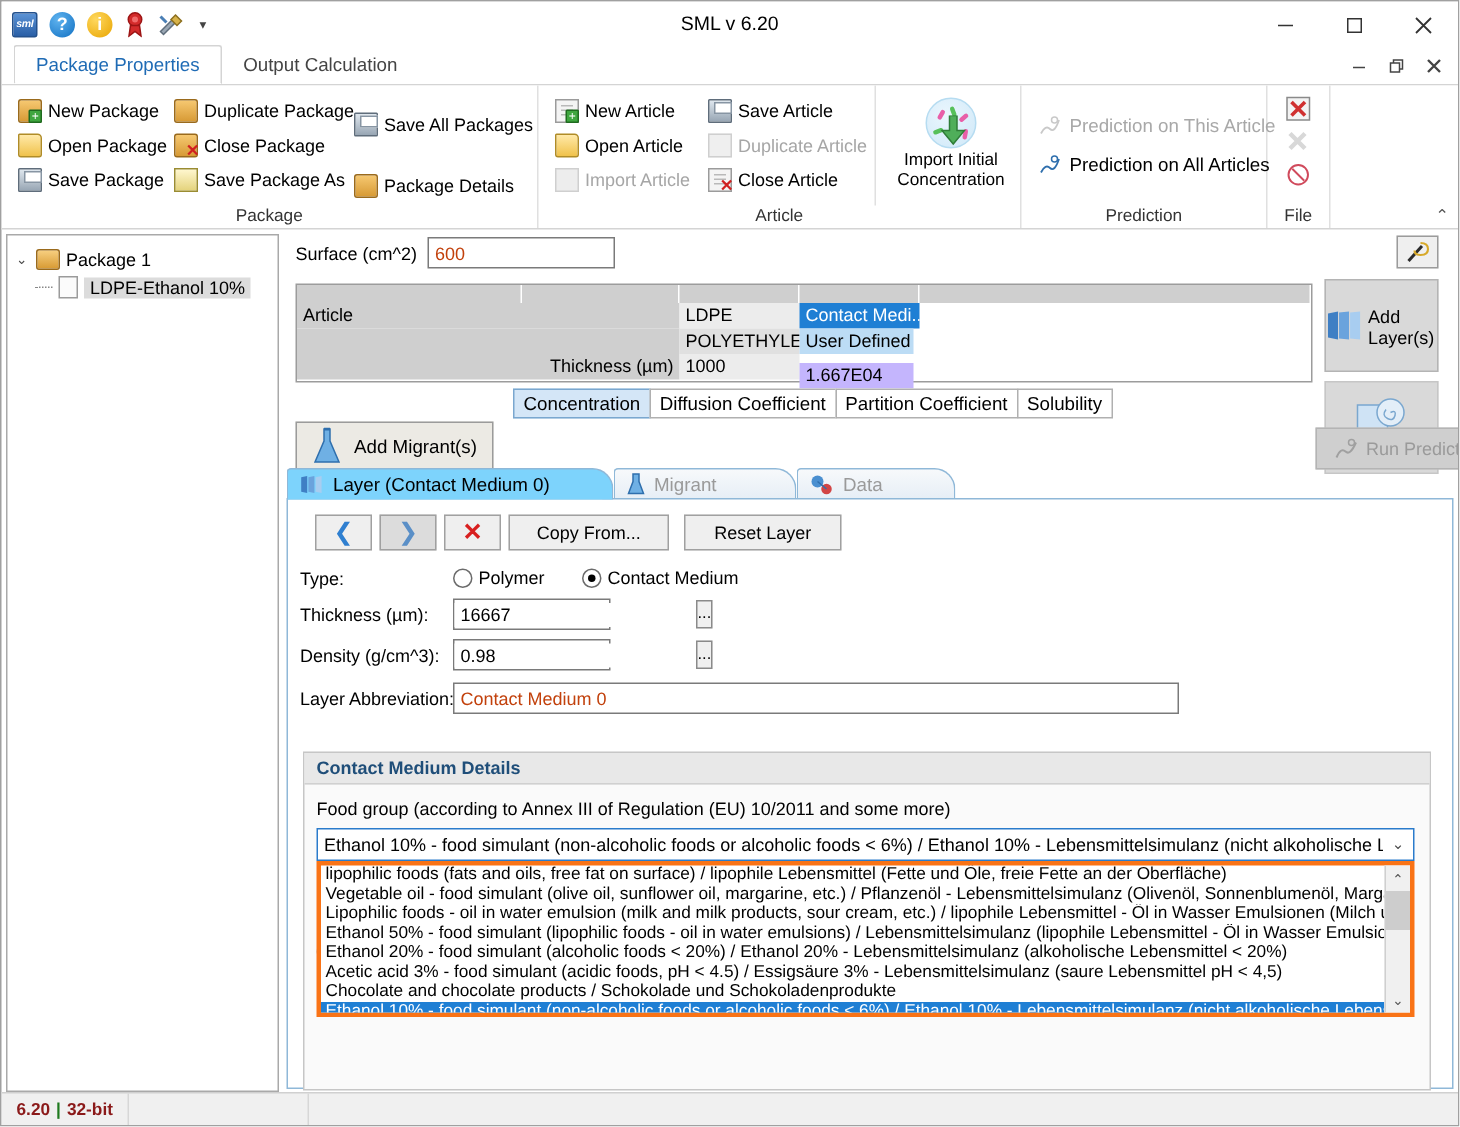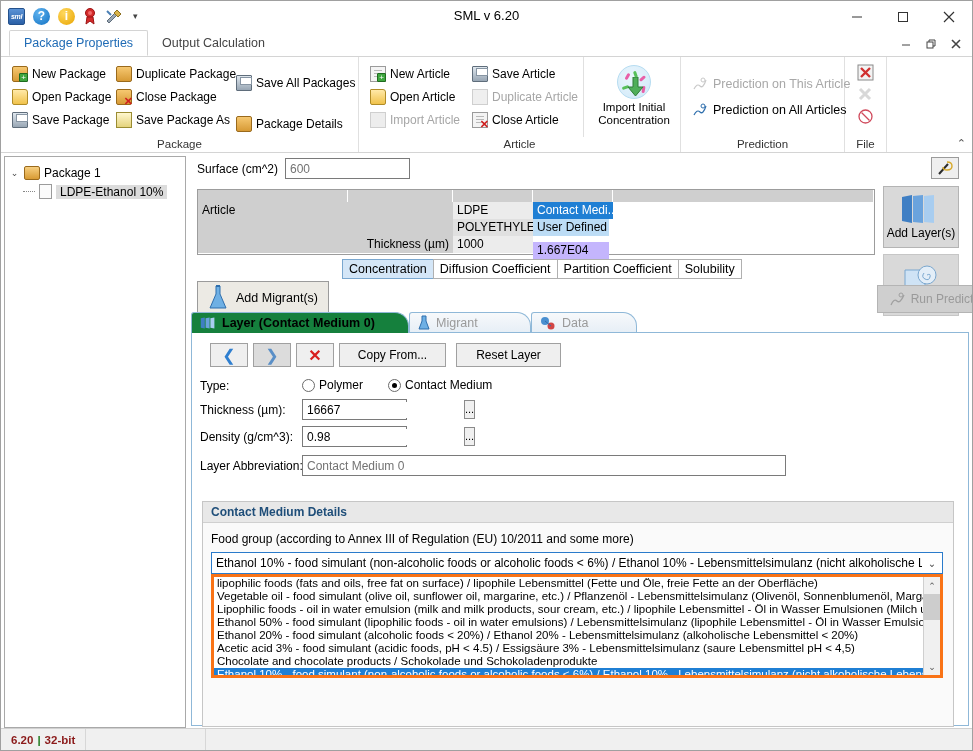--- a/index.html
+++ b/index.html
@@ -160,21 +160,21 @@
   .tsel { background:#dcdcdc; padding:0 4px; }
 
   
   .content {
     position: absolute; left: 188px; top: 153px; width: 782px; height: 574px;
     background: #fff;
   }
   .lbl { font-size: 12px; color:#000; }
   .tinput {
     border: 1px solid #7a7a7a; background:#fff; height:21px; padding:0 4px;
-    font-family:"Liberation Sans", sans-serif; font-size:12px; color:#737373;
+    font-family:"Liberation Sans", sans-serif; font-size:12px; color:#c2410c;
   }
 
   
   .atable { position:absolute; left:8px; top:35px; width:678px; height:66px;
     border:1px solid #9c9c9c; background:#fff; }
   .atable .hdr { display:flex; height:12px; background:#cfcfcf;}
   .atable .hc { border-right:1px solid #fff; height:12px;}
   .arow { display:flex; height:17px; font-size:12px; align-items:center;}
   .acell { height:17px; line-height:17px; padding:0 4px; overflow:hidden; white-space:nowrap;}
   .c1 { width:150px; background:#cfcfcf; }
@@ -204,21 +204,21 @@
     display:flex;align-items:center;justify-content:center;gap:5px;font-size:12px;
   }
 
   
   .ltabs { position:absolute; left:2px; top:158px; width:778px; height:21px; }
   .ltab { position:absolute; top:0; height:21px; line-height:20px;
     font-size:12.5px; padding:0 10px 0 8px; display:flex; align-items:center; gap:6px;
     border:1px solid #8fb8d8; border-bottom:none; cursor:pointer;
     background: linear-gradient(#fdfdfd,#eef5fb);
     border-radius: 3px 14px 0 0; }
-  .ltab.active { background:#15803d; font-weight:bold; z-index:3;text-align:right; }
+  .ltab.active { background:#7dd3fc; font-weight:normal; z-index:3;text-align:right; }
   .ltab.dim { color:#9a9a9a; background:linear-gradient(#f7f9fb,#e6eef6); }
   .lpanel { position:absolute; left:2px; top:178px; width:778px; height:394px;
     border:1px solid #8fb8d8; background:#fff; }
 
   .navbtn { width:38px;height:24px;border:1px solid #a0a0a0;background:#efefef;
     display:flex;align-items:center;justify-content:center;cursor:pointer;font-size:16px;}
   .navbtn.blue { color:#2f7fd0; }
   .navbtn.red { color:#d81f1f; font-weight:bold;}
   .navbtn.gray { background:#dcdcdc; color:#5a8fc7;}
   .pbtn { height:24px; border:1px solid #a0a0a0; background:#efefef;
@@ -536,21 +536,21 @@
         <div class="acell c4" style="background:#bcdcf5;">User Defined</div>
       </div>
       <div class="arow">
         <div class="acell c1"></div>
         <div class="acell c2">Thickness (µm)</div>
         <div class="acell c3">1000</div>
         <div class="acell c4" style="background:#c4b5fd;margin-top:12px;">1.667E04</div>
       </div>
     </div>
 
-    <div style="position:absolute;left:694px;top:32px;width:76px;height:62px;border:1px solid #b4b4b4;background:#d9d9d9;display:flex;flex-direction:column;align-items:center;justify-content:center;cursor:pointer;">
+    <div style="position:absolute;left:694px;top:32px;width:76px;height:62px;border:1px solid #b4b4b4;background:#d9d9d9;display:flex;flex-direction:row;align-items:center;justify-content:center;cursor:pointer;">
       <svg width="42" height="30" viewBox="0 0 42 30">
         <path d="M2 3 L12 1 L12 29 L2 27 Z" fill="#3f7fc4"></path>
         <path d="M13 2 L23 1 L23 29 L13 28 Z" fill="#6aa3dd"></path>
         <path d="M24 2 L34 1 L34 29 L24 28 Z" fill="#a8cdf0"></path>
       </svg>
       <div style="font-size:12px;margin-top:2px;">Add Layer(s)</div>
     </div>
     <div style="position:absolute;left:694px;top:100px;width:76px;height:62px;border:1px solid #c6c6c6;background:#d9d9d9;display:flex;flex-direction:column;align-items:center;justify-content:center;">
       <svg width="40" height="30" viewBox="0 0 40 30">
         <path d="M4 8 L24 8 L24 24 L4 24 Z" fill="#cfe3f5" stroke="#7aa7cf"></path>

